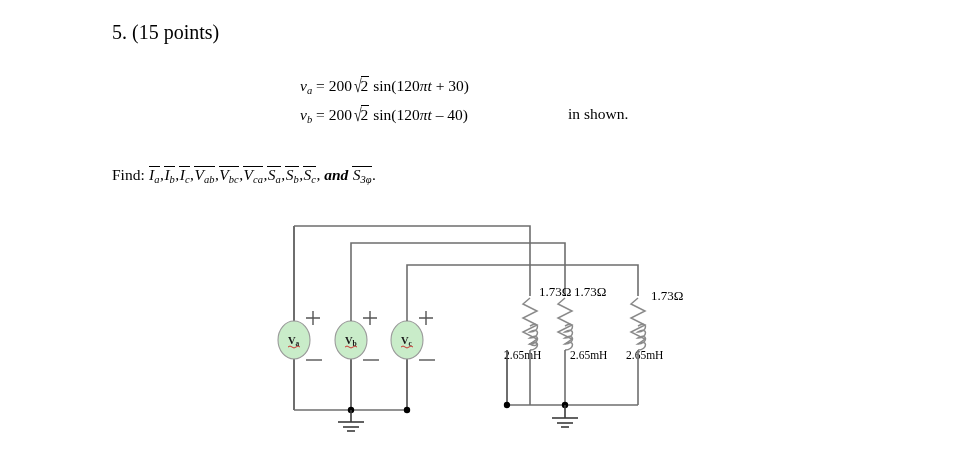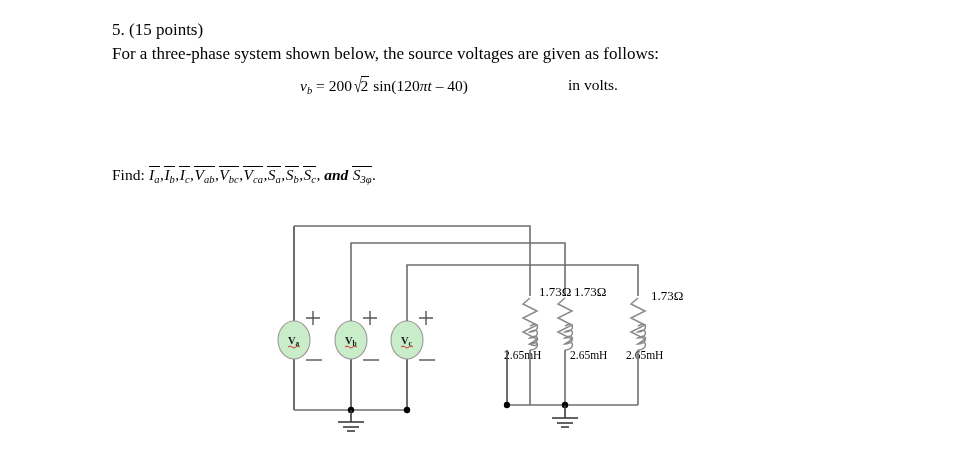--- a/index.html
+++ b/index.html
@@ -3,21 +3,21 @@
 <meta charset="utf-8">
 <style>
   html,body{margin:0;padding:0;background:#ffffff;}
   body{
     width:979px;height:470px;position:relative;overflow:hidden;
     font-family:"Liberation Serif","DejaVu Serif",serif;
     color:#000;
   }
   .problem-text{
     position:absolute;left:112px;top:18px;width:700px;
-    font-size:17px;line-height:1.42;
+    font-size:20px;line-height:1.42;
   }
   .line-title{white-space:nowrap;}
   .line-intro{white-space:nowrap;}
   .eqblock{position:absolute;left:300px;top:76px;width:440px;font-size:15.5px;}
   .eqrow{height:29px;white-space:nowrap;display:block;position:relative;}
   .var{font-style:italic;}
   .sub{font-size:10.5px;vertical-align:-0.28em;font-style:italic;}
   .sqrt{position:relative;display:inline-block;padding-left:2px;}
   .sqrt .radsym{display:inline-block;transform:scaleY(1.32);font-size:14px;}
   .sqrt .rad{border-top:1px solid #000;padding:0 1px 0 0;margin-left:-1px;display:inline-block;}
@@ -37,33 +37,39 @@
   .lbl-sm{font-family:"Liberation Serif","DejaVu Serif",serif;font-size:11.5px;fill:#000;}
   .srclbl{font-family:"Liberation Serif","DejaVu Serif",serif;font-size:10.5px;fill:#1a1a1a;font-weight:bold;}
   .srcsub{font-size:7.5px;}
   .sq{stroke:#cc2020;stroke-width:0.9;fill:none;}
 </style>
 </head>
 <body>
 
 <div class="problem-text">
   <div class="line-title">5. (15 points)</div>
-  <div class="line-intro">For a three-phase system shown below, the source voltages are given as follows:</div>
 </div>
 
 <div class="eqblock">
 
+  <div class="eqrow">
+    <span class="var">v</span><span class="sub">a</span>
+    <span>=</span>
+    <span>200</span><span class="sqrt"><span class="radsym">√</span><span class="rad">2</span></span>
+    <span>sin(120</span><span class="var">π</span><span class="var">t</span>
+    <span>+ 30)</span>
+  </div>
 
   <div class="eqrow">
     <span class="var">v</span><span class="sub">b</span>
     <span>=</span>
     <span>200</span><span class="sqrt"><span class="radsym">√</span><span class="rad">2</span></span>
     <span>sin(120</span><span class="var">π</span><span class="var">t</span>
     <span>– 40)</span>
-    <span class="involts">in volts.</span>
+    <span class="involts">in shown.</span>
   </div>
 
 
 </div>
 
 <div class="findline">
   <span>Find:</span>
   <span id="find-items"><span class="ovr"><span class="var">I</span><span class="sub">a</span></span><span>,</span><span class="ovr"><span class="var">I</span><span class="sub">b</span></span><span>,</span><span class="ovr"><span class="var">I</span><span class="sub">c</span></span><span>,</span><span class="ovr"><span class="var">V</span><span class="sub">ab</span></span><span>,</span><span class="ovr"><span class="var">V</span><span class="sub">bc</span></span><span>,</span><span class="ovr"><span class="var">V</span><span class="sub">ca</span></span><span>,</span><span class="ovr"><span class="var">S</span><span class="sub">a</span></span><span>,</span><span class="ovr"><span class="var">S</span><span class="sub">b</span></span><span>,</span><span class="ovr"><span class="var">S</span><span class="sub">c</span></span><span>, </span></span>
   <span class="italtxt">and</span>
   <span class="ovr"><span class="var">S</span><span class="sub">3φ</span></span><span>.</span>

